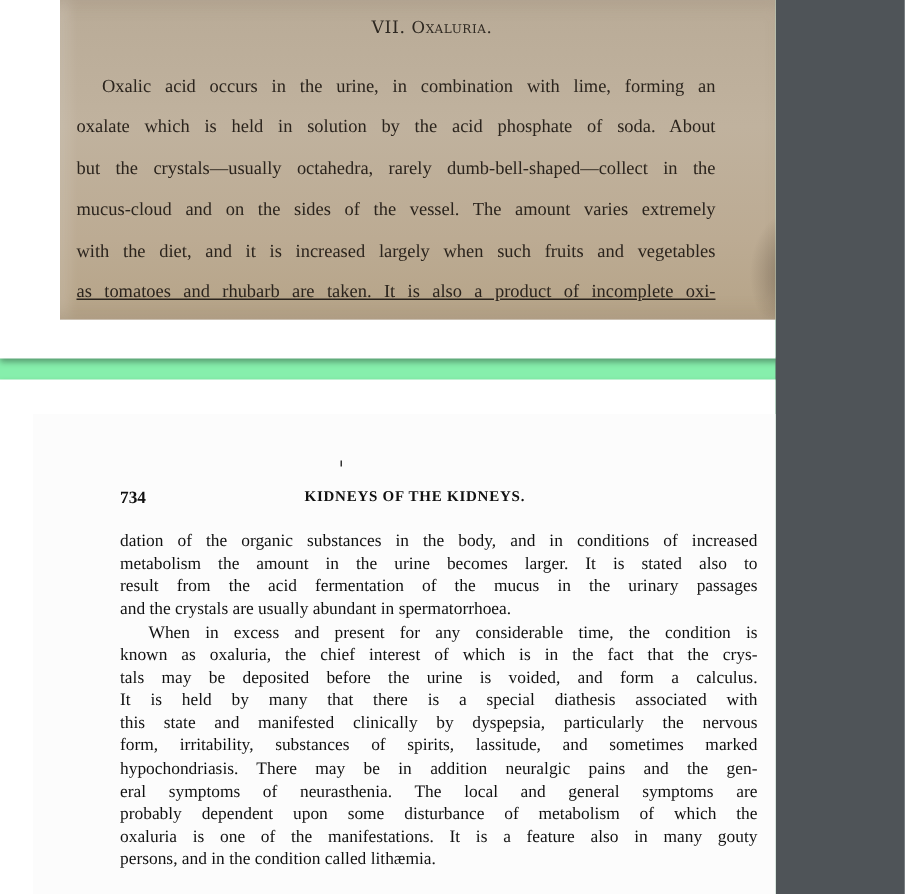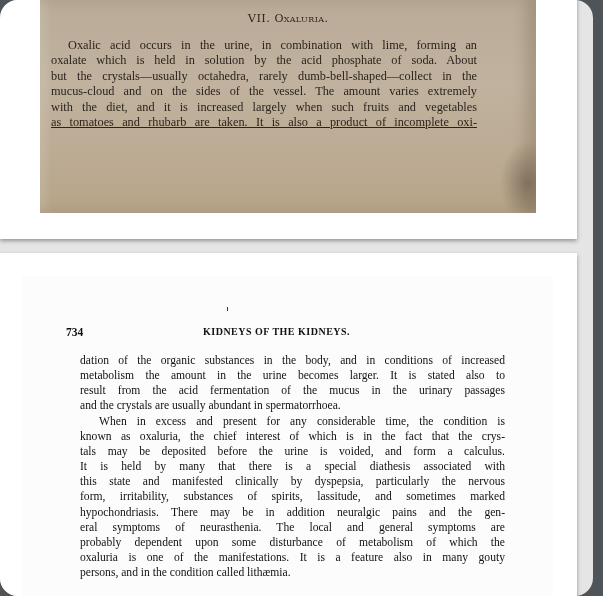--- a/index.html
+++ b/index.html
@@ -5,25 +5,24 @@
     html, body {
       margin: 0;
       padding: 0;
       width: 603px;
       height: 596px;
       overflow: hidden;
       background: #4f5458;
     }
     .viewer {
       position: relative;
-      width: 593px;
+      width: 517px;
       height: 596px;
-      background: #e5e5e5;
+      background: #86efac;
       overflow: hidden;
-      border-radius: 18px;
     }
     .page {
       position: absolute;
       left: 0;
       width: 577px;
       background: #ffffff;
       box-shadow: 0 2px 4px rgba(0,0,0,0.35);
     }
     .page-1 { top: -2px; height: 241px; }
     .page-2 { top: 253px; height: 360px; }
@@ -65,20 +64,21 @@
       font-size: 12.3px;
       line-height: 15.4px;
       color: #2b241d;
       text-align: justify;
     }
     .scan-photo .line {
       display: block;
       white-space: nowrap;
       text-align: justify;
       text-align-last: justify;
+      margin-top: 12px;
     }
     .scan-photo .line.first { text-indent: 17px; }
     .scan-photo .line.last { text-align-last: justify; text-decoration: underline; }
 
     
     .scan-page {
       position: absolute;
       left: 22px;
       top: 23px;
       width: 531px;
@@ -97,21 +97,21 @@
       position: absolute;
       top: 50px;
       left: 0;
       width: 100%;
       font-family: "Liberation Serif", serif;
       font-weight: bold;
       color: #111;
     }
     .scan-page .page-number {
       position: absolute;
-      left: 44px;
+      left: 58px;
       font-size: 11.5px;
     }
     .scan-page .running-title {
       position: absolute;
       left: 181px;
       font-size: 10px;
       letter-spacing: 0.5px;
     }
     .scan-page .body {
       position: absolute;

